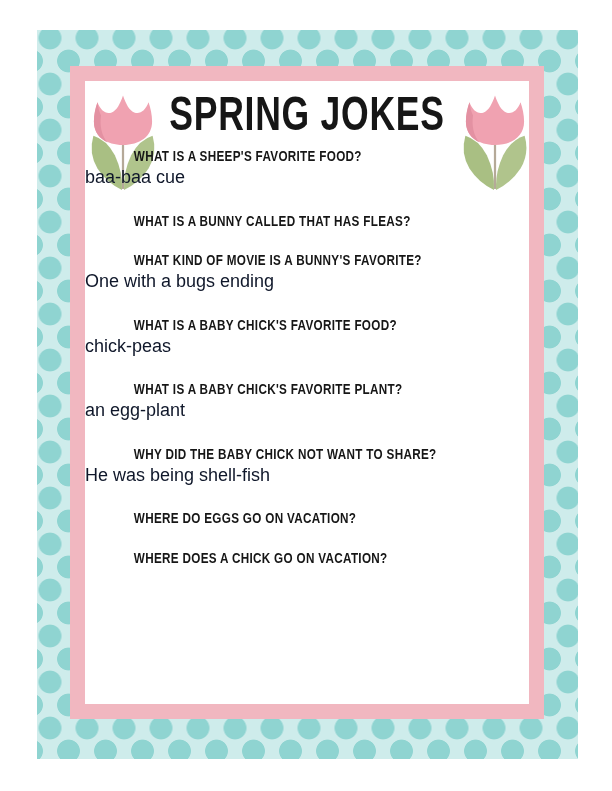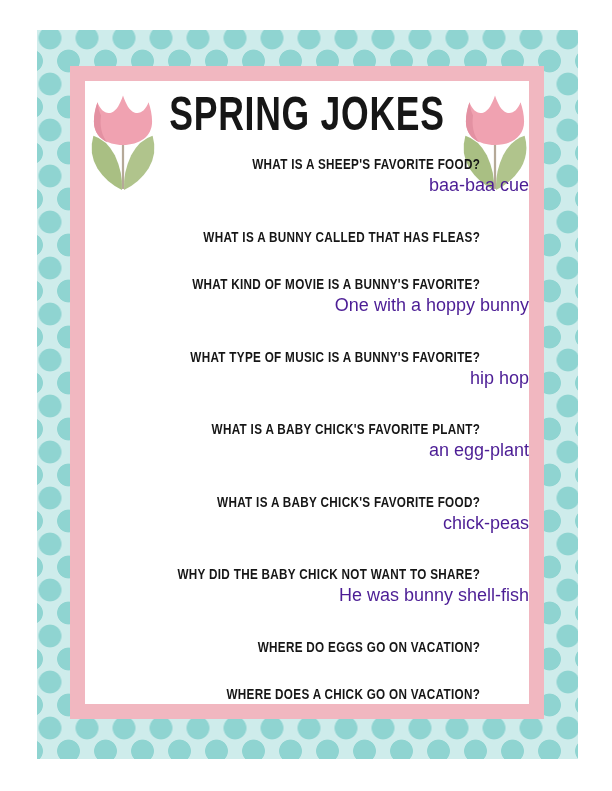--- a/index.html
+++ b/index.html
@@ -61,35 +61,35 @@
   .tulip-right { right: -2px; }
   .tulip svg { width: 100%; height: 100%; display: block; }
   .jokes {
     position: absolute;
     top: 66px; left: 0;
     width: 100%;
     display: flex;
     flex-direction: column;
     gap: 21.5px;
   }
-  .joke { text-align: right; margin-top: 8px; }
+  .joke { text-align: left; }
   .q {
     font-weight: 700;
     font-size: 15px;
     line-height: 18px;
     letter-spacing: 0.4px;
     color: #161616;
     transform: scaleX(0.78);
     transform-origin: center;
     white-space: nowrap;
   }
   .a {
     font-size: 18px;
     line-height: 25px;
-    color: #4c1d95;
+    color: #0f172a;
   }
 </style>
 </head>
 <body>
 
 <div class="page">
   <div class="dots-border"></div>
   <div class="frame">
     <div class="inner">
 
@@ -118,37 +118,33 @@
       <div class="jokes">
         <div class="joke">
           <div class="q">WHAT IS A SHEEP'S FAVORITE FOOD?</div>
           <div class="a">baa-baa cue</div>
         </div>
         <div class="joke">
           <div class="q">WHAT IS A BUNNY CALLED THAT HAS FLEAS?</div>
         </div>
         <div class="joke">
           <div class="q">WHAT KIND OF MOVIE IS A BUNNY'S FAVORITE?</div>
-          <div class="a">One with a hoppy bunny</div>
+          <div class="a">One with a bugs ending</div>
         </div>
         <div class="joke">
-          <div class="q">WHAT TYPE OF MUSIC IS A BUNNY'S FAVORITE?</div>
-          <div class="a">hip hop</div>
+          <div class="q">WHAT IS A BABY CHICK'S FAVORITE FOOD?</div>
+          <div class="a">chick-peas</div>
         </div>
         <div class="joke">
           <div class="q">WHAT IS A BABY CHICK'S FAVORITE PLANT?</div>
           <div class="a">an egg-plant</div>
         </div>
         <div class="joke">
-          <div class="q">WHAT IS A BABY CHICK'S FAVORITE FOOD?</div>
-          <div class="a">chick-peas</div>
-        </div>
-        <div class="joke">
           <div class="q">WHY DID THE BABY CHICK NOT WANT TO SHARE?</div>
-          <div class="a">He was bunny shell-fish</div>
+          <div class="a">He was being shell-fish</div>
         </div>
         <div class="joke">
           <div class="q">WHERE DO EGGS GO ON VACATION?</div>
         </div>
         <div class="joke">
           <div class="q">WHERE DOES A CHICK GO ON VACATION?</div>
         </div>
       </div>
 
     </div>

